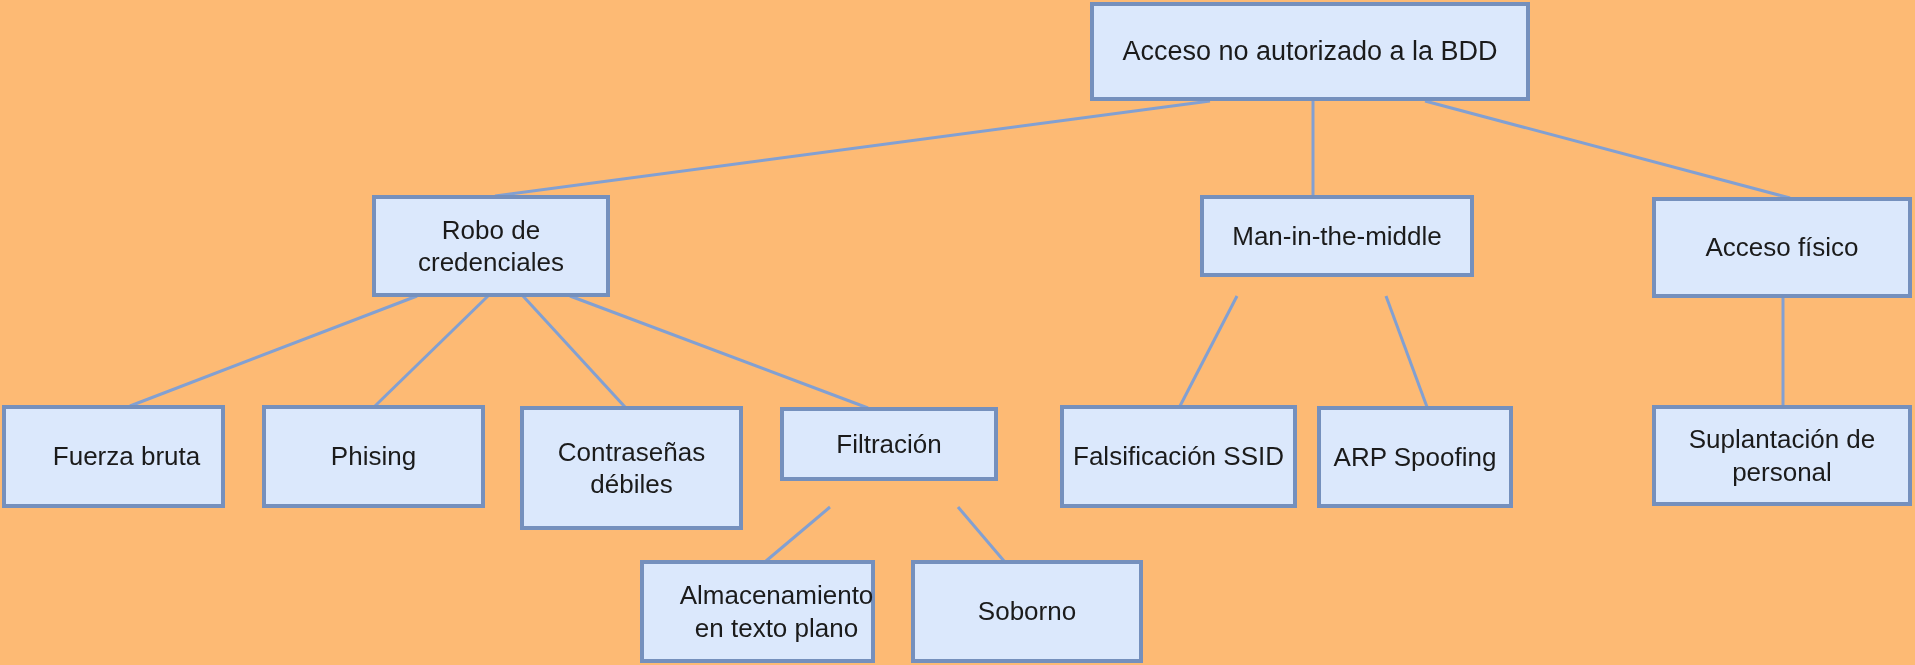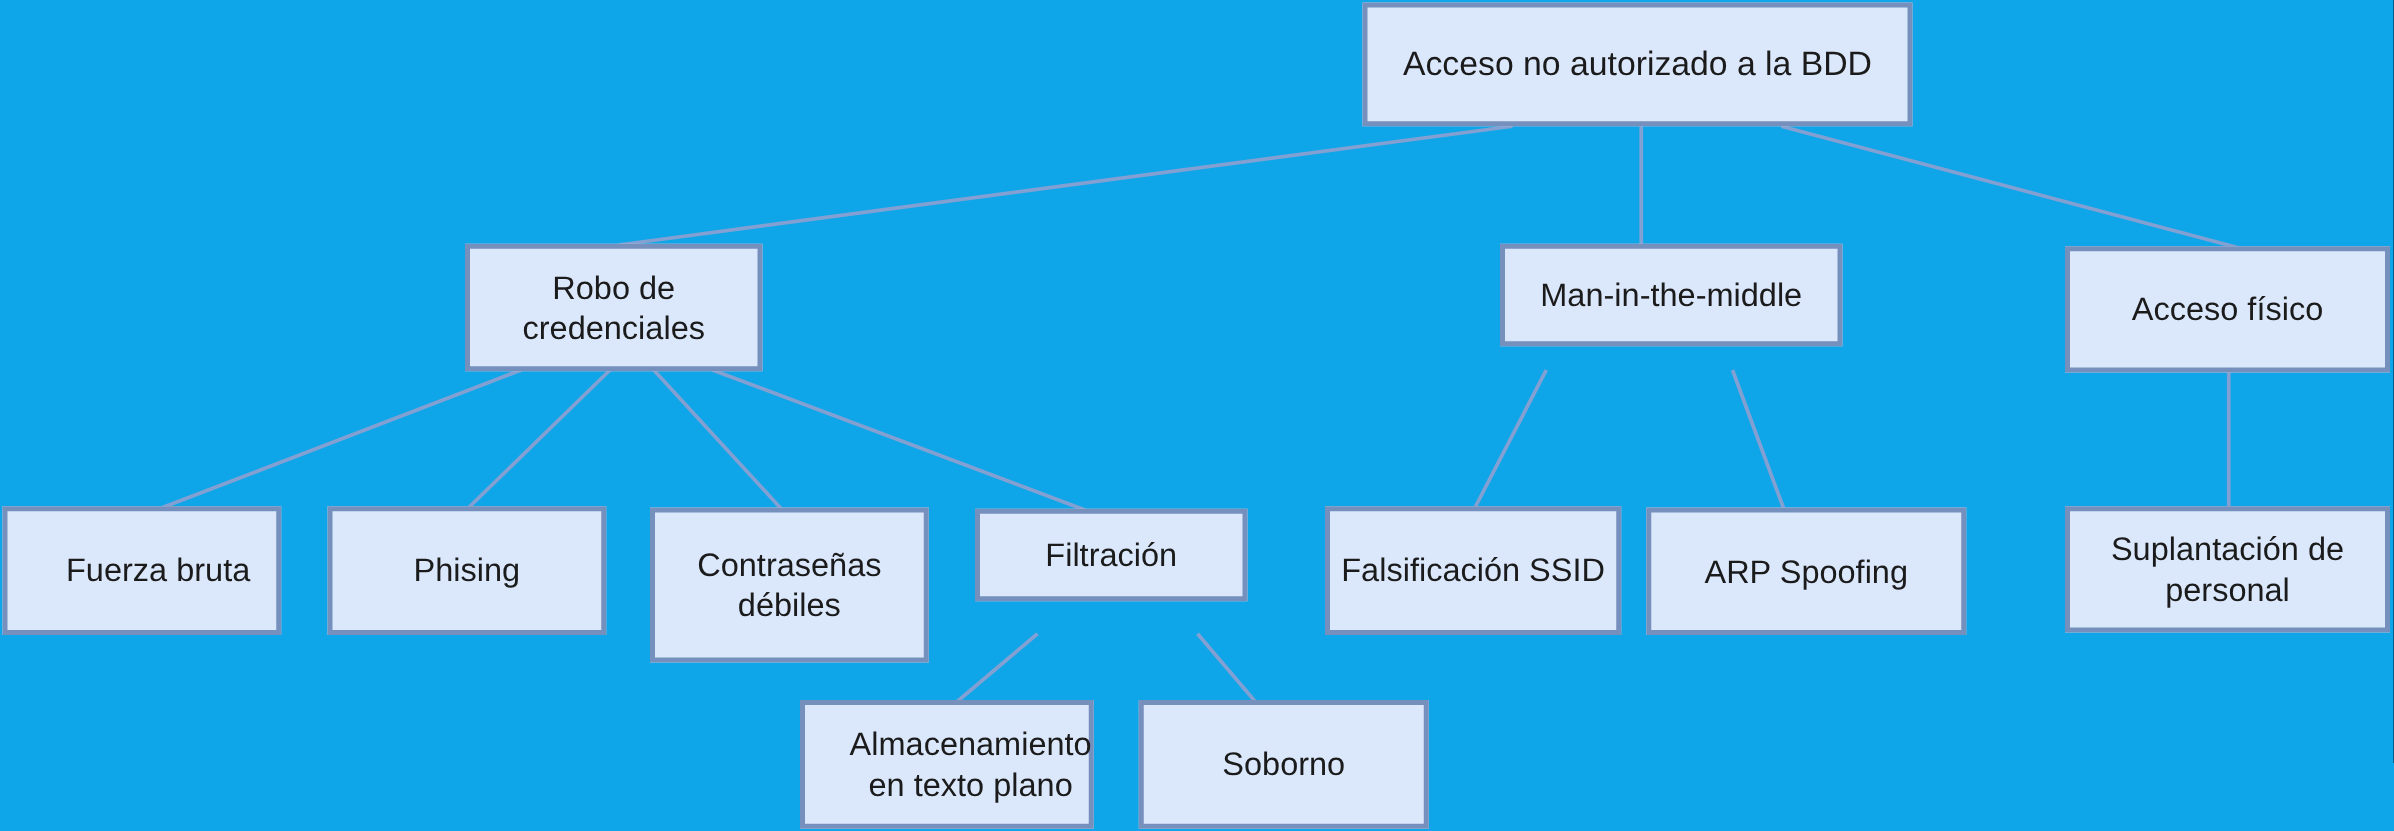--- a/index.html
+++ b/index.html
@@ -5,21 +5,21 @@
   html, body {
     margin: 0;
     padding: 0;
     background: #000000;
     font-family: "Liberation Sans", sans-serif;
   }
   .canvas {
     position: relative;
     width: 1915px;
     height: 665px;
-    background: #0ea5e9;
+    background: #fdba74;
     overflow: hidden;
   }
   .edges-layer {
     position: absolute;
     left: 0;
     top: 0;
     width: 1915px;
     height: 665px;
     z-index: 0;
   }
@@ -44,21 +44,21 @@
   }
   #n-root          { left: 1090px; top: 2px;   width: 440px; height: 99px;  font-size: 27px; }
   #n-robo          { left: 372px;  top: 195px; width: 238px; height: 102px; }
   #n-mitm          { left: 1200px; top: 195px; width: 274px; height: 82px; }
   #n-fisico        { left: 1652px; top: 197px; width: 260px; height: 101px; }
   #n-fuerza        { left: 2px;    top: 405px; width: 223px; height: 103px; padding-left: 32px; }
   #n-phising       { left: 262px;  top: 405px; width: 223px; height: 103px; }
   #n-contrasenas   { left: 520px;  top: 406px; width: 223px; height: 124px; }
   #n-filtracion    { left: 780px;  top: 407px; width: 218px; height: 74px; }
   #n-falsificacion { left: 1060px; top: 405px; width: 237px; height: 103px; }
-  #n-arp           { left: 1317px; top: 406px; width: 256px; height: 102px; }
+  #n-arp           { left: 1317px; top: 406px; width: 196px; height: 102px; }
   #n-suplantacion  { left: 1652px; top: 405px; width: 260px; height: 101px; }
   #n-almacenamiento{ left: 640px;  top: 560px; width: 235px; height: 103px; padding-left: 44px; }
   #n-soborno       { left: 911px;  top: 560px; width: 232px; height: 103px; }
 </style>
 </head>
 <body>
 
 <div class="canvas">
 
   <svg class="edges-layer" viewBox="0 0 1915 665" xmlns="http://www.w3.org/2000/svg">

